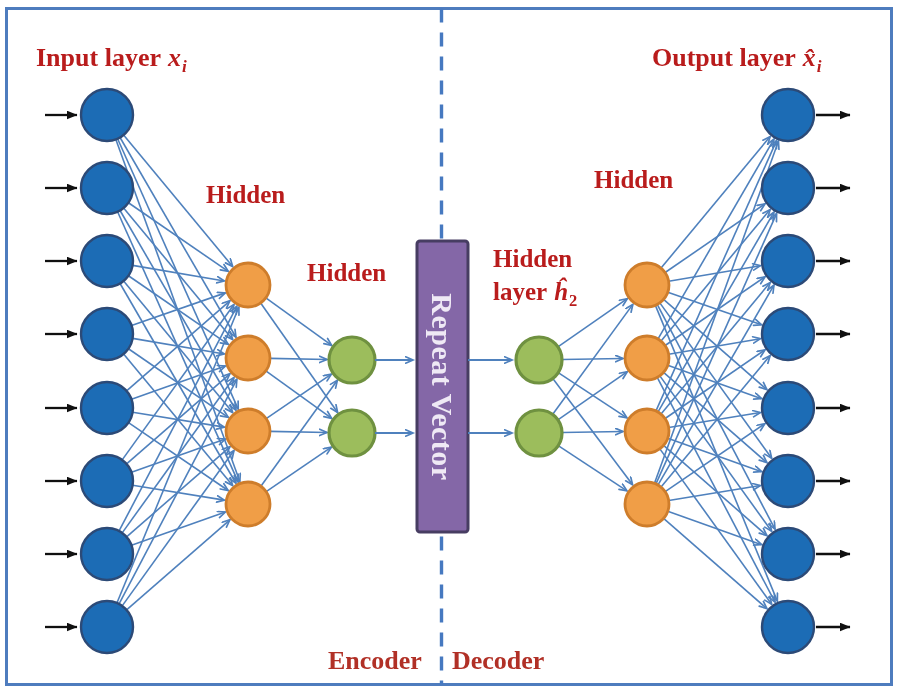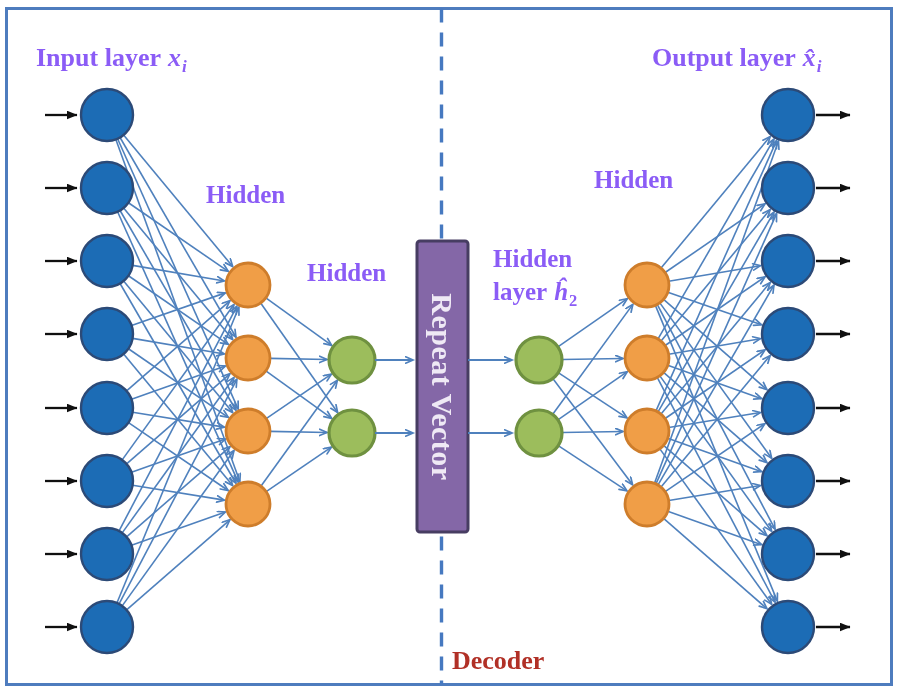--- a/index.html
+++ b/index.html
@@ -2,21 +2,21 @@
 <html><head>
 <meta charset="utf-8">
 <style>
   html,body { margin:0; padding:0; background:#fff; }
   .stage {
     position:relative; width:900px; height:693px; background:#ffffff;
     font-family:"Liberation Serif", serif; overflow:hidden;
   }
   .stage svg { position:absolute; left:0; top:0; }
   .lbl {
-    position:absolute; font-weight:bold; color:#8b5cf6;
+    position:absolute; font-weight:bold; color:#b91c1c;
     font-size:25px; line-height:1.3; white-space:nowrap;
   }
   .title { font-size:26px; }
   .sym { font-style:italic; margin-left:7px; }
   .lbl sub { font-size:0.66em; font-weight:bold; margin-left:1px; }
   .lbl sub.it { font-style:italic; }
   .repeat-label {
     position:absolute; left:292px; top:361px; width:300px; height:52px;
     line-height:52px; text-align:center; transform:rotate(90deg);
     font-weight:bold; font-size:30px; letter-spacing:0.5px; color:#efe9f5;
@@ -194,15 +194,16 @@
     <div><span>Hidden</span></div>
     <div><span>layer</span><span class="sym">ĥ</span><sub>2</sub></div>
   </div>
 
   <div class="lbl" style="left:594px; top:164px">
     <div><span>Hidden</span></div>
   </div>
 
   <div class="repeat-label">Repeat Vector</div>
 
+  <div class="encdec" style="left:328px">Encoder</div>
   <div class="encdec" style="left:452px">Decoder</div>
 
 </div>
 
 </body></html>

